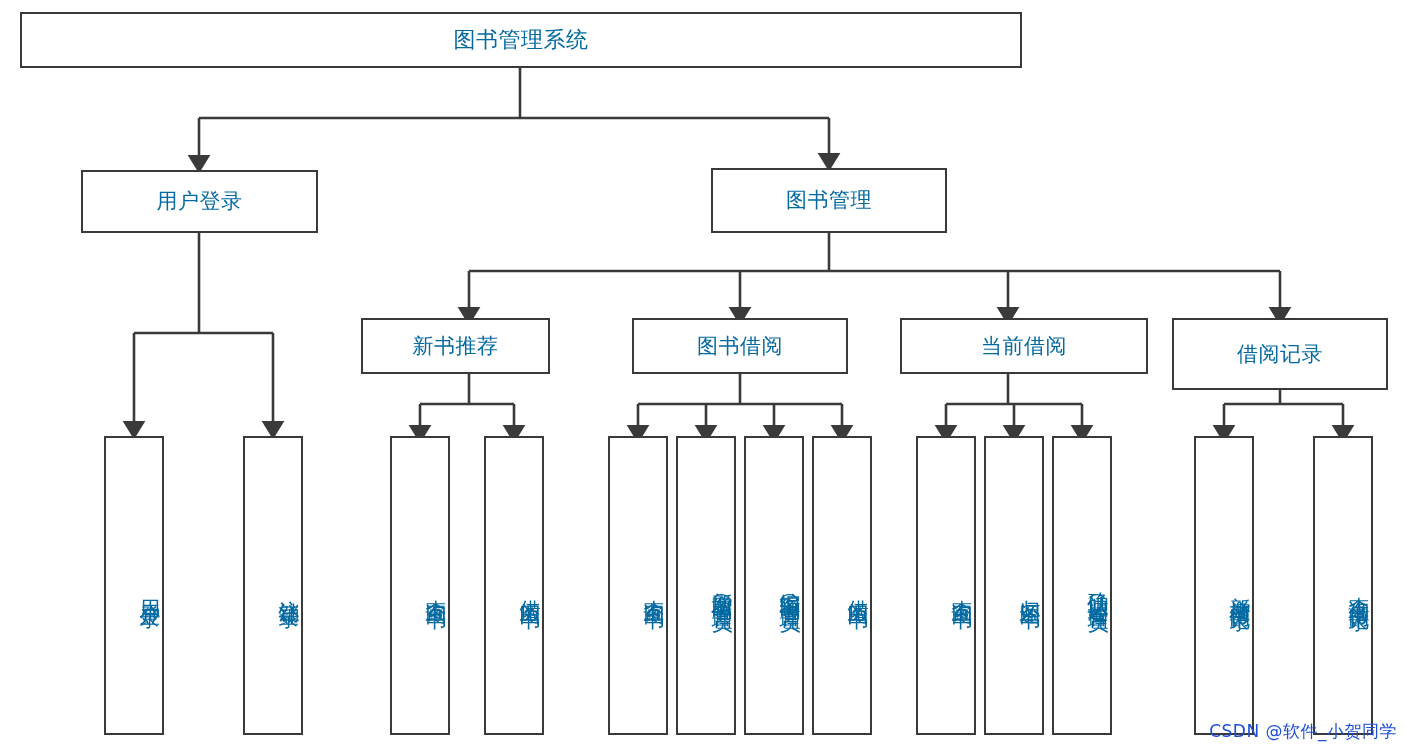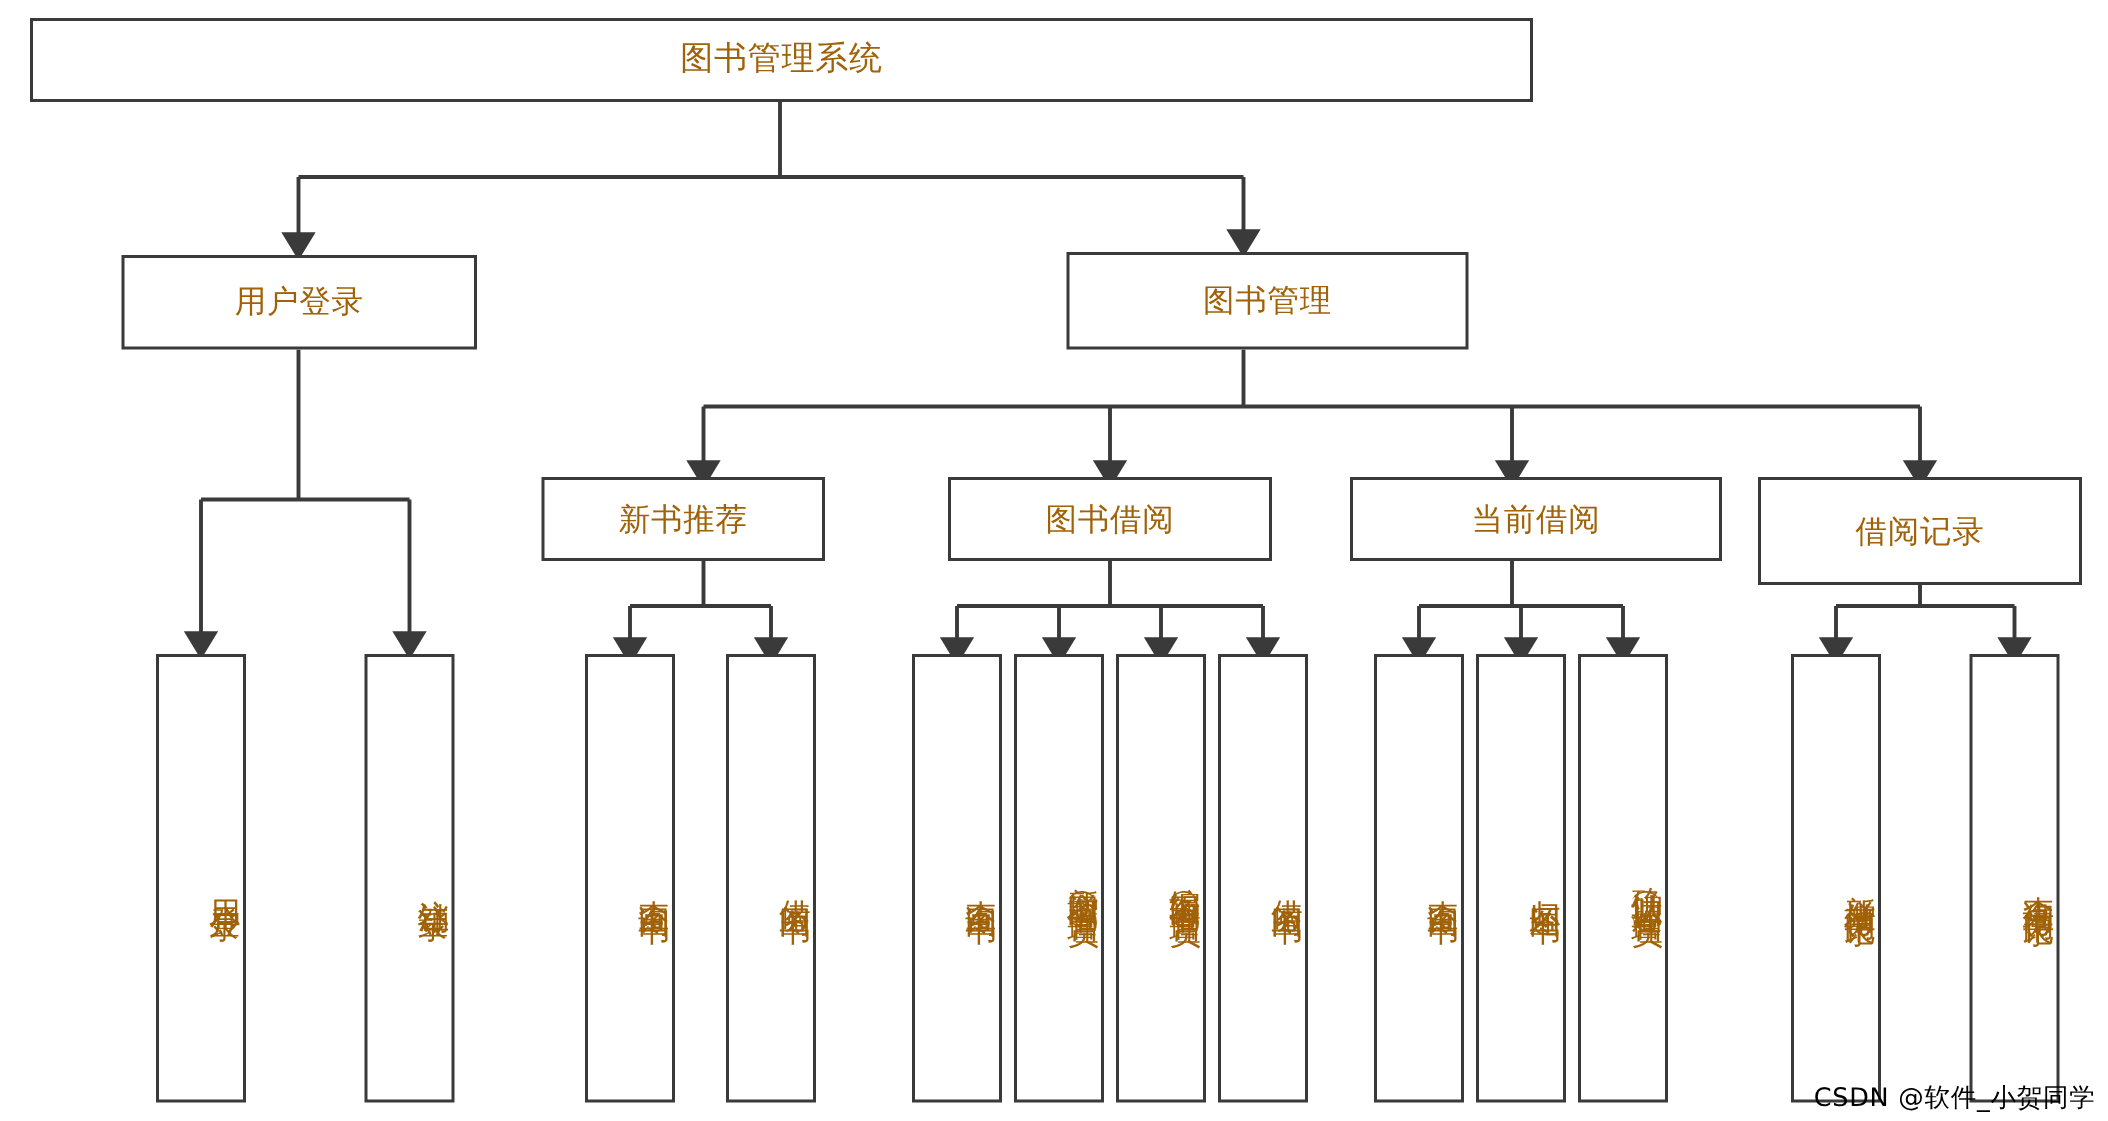--- a/index.html
+++ b/index.html
@@ -26,21 +26,21 @@
     pointer-events: none;
   }
   .node {
     position: absolute;
     box-sizing: border-box;
     border: 2.5px solid #3a3a3a;
     background: #ffffff;
     display: flex;
     align-items: center;
     justify-content: center;
-    color: #a16207;
+    color: #0369a1;
   }
   .node.horiz {
     font-size: 21px;
     letter-spacing: 0.5px;
   }
   .node.vert {
     writing-mode: vertical-rl;
     text-orientation: upright;
     font-size: 21px;
     letter-spacing: 3px;
@@ -54,21 +54,21 @@
     text-align: center;
   }
   .node.root {
     font-size: 22px;
   }
   #watermark {
     position: absolute;
     right: 8px;
     bottom: 4px;
     font-size: 17px;
-    color: #000000;
+    color: #1d4ed8;
     letter-spacing: 0.5px;
     white-space: nowrap;
     user-select: none;
   }
 </style>
 </head>
 <body>
 
 <div id="canvas">
 
@@ -122,21 +122,21 @@
     </g>
   </svg>
 
   <div class="node horiz root" style="left:20px; top:12px; width:1002px; height:56px;">
     <span class="lbl">图书管理系统</span>
   </div>
 
   <div class="node horiz" style="left:81px; top:170px; width:237px; height:63px;">
     <span class="lbl">用户登录</span>
   </div>
-  <div class="node horiz" style="left:711px; top:168px; width:268px; height:65px;">
+  <div class="node horiz" style="left:711px; top:168px; width:236px; height:65px;">
     <span class="lbl">图书管理</span>
   </div>
 
   <div class="node horiz" style="left:361px; top:318px; width:189px; height:56px;">
     <span class="lbl">新书推荐</span>
   </div>
   <div class="node horiz" style="left:632px; top:318px; width:216px; height:56px;">
     <span class="lbl">图书借阅</span>
   </div>
   <div class="node horiz" style="left:900px; top:318px; width:248px; height:56px;">

